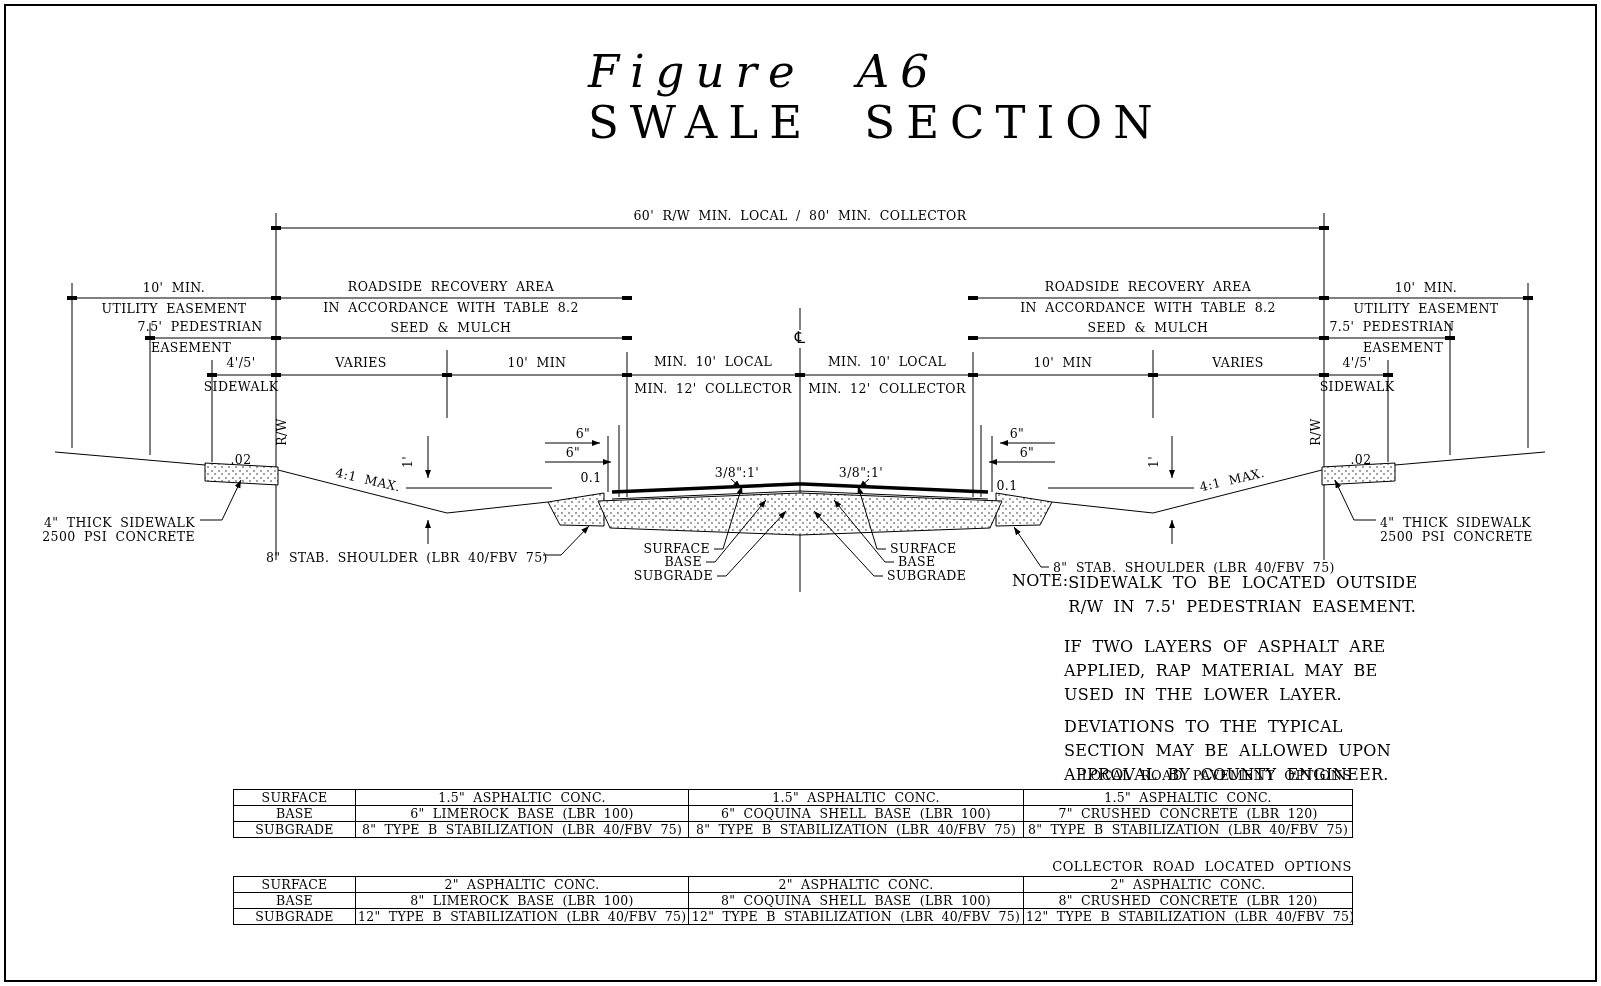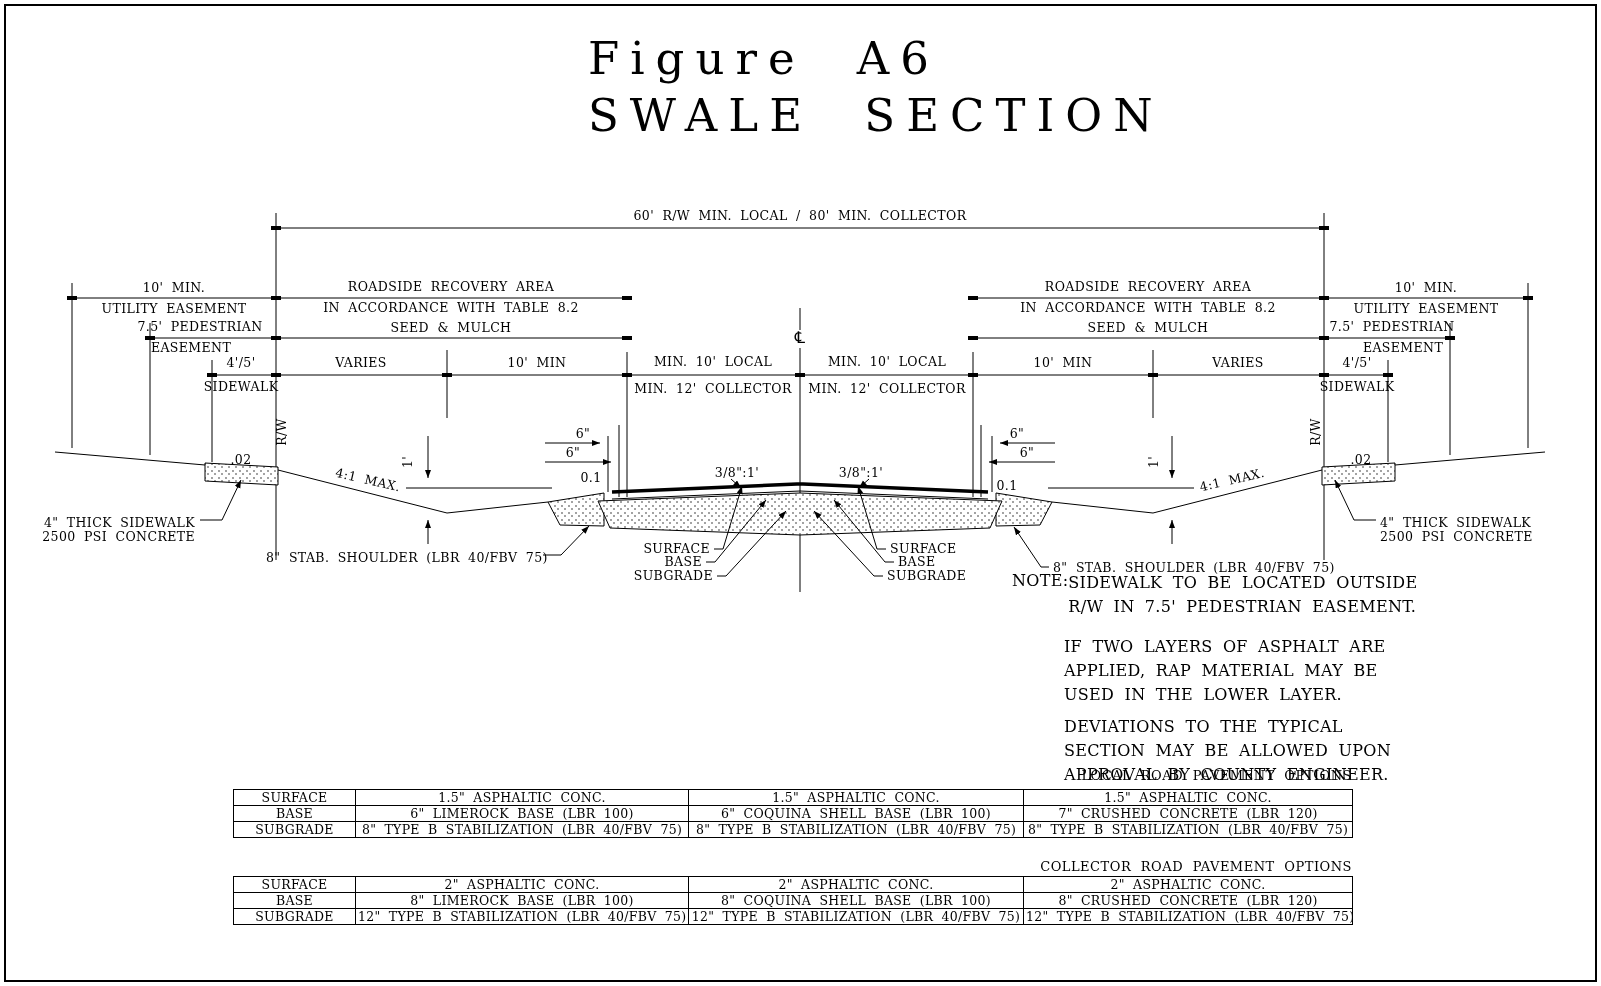--- a/index.html
+++ b/index.html
@@ -1,22 +1,22 @@
 <!DOCTYPE html>
 <html><head>
 <meta charset="utf-8">
 <style>
   html,body{margin:0;padding:0;background:#fff;}
   body{width:1601px;height:986px;overflow:hidden;position:relative;
        font-family:"DejaVu Serif",serif;color:#000;}
   .frame{position:absolute;left:4px;top:4px;width:1589px;height:974px;border:2px solid #000;}
   .title1,.title2{position:absolute;left:588px;font-size:45px;letter-spacing:11px;
        word-spacing:26px;white-space:nowrap;}
-  .title1{top:32px;}
-  .title2{top:89px;}
+  .title1{top:45px;font-style:italic;}
+  .title2{top:96px;}
   svg.draw{position:absolute;left:0;top:0;}
   svg text{font-family:"DejaVu Serif",serif;font-size:12.5px;letter-spacing:.4px;
        word-spacing:4px;fill:#000;}
   .tc{text-anchor:middle}
   .tr{text-anchor:end}
   .ln{stroke:#000;stroke-width:1;fill:none}
   .tk{stroke:#000;stroke-width:4;fill:none}
   .thick{stroke:#000;stroke-width:3.5;fill:none}
   .stp{stroke:#000;stroke-width:1}
   .notes{position:absolute;left:1012px;top:571px;width:410px;font-size:16px;
@@ -238,21 +238,21 @@
     </tr>
     <tr>
       <td>SUBGRADE</td>
       <td>8" TYPE B STABILIZATION (LBR 40/FBV 75)</td>
       <td>8" TYPE B STABILIZATION (LBR 40/FBV 75)</td>
       <td>8" TYPE B STABILIZATION (LBR 40/FBV 75)</td>
     </tr>
   </tbody>
 </table>
 
-<div class="tbl-title" style="left:233px;top:859px;width:1119px">COLLECTOR ROAD PAVEMENT OPTIONS</div>
+<div class="tbl-title" style="left:233px;top:859px;width:1119px">COLLECTOR ROAD LOCATED OPTIONS</div>
 <table class="ptable" style="left:233px;top:876px;width:1119px">
   <colgroup>
       <col style="width:122px">
       <col style="width:333px">
       <col style="width:335px">
       <col style="width:329px">
     </colgroup>
   <tbody>
     <tr>
       <td>SURFACE</td>

